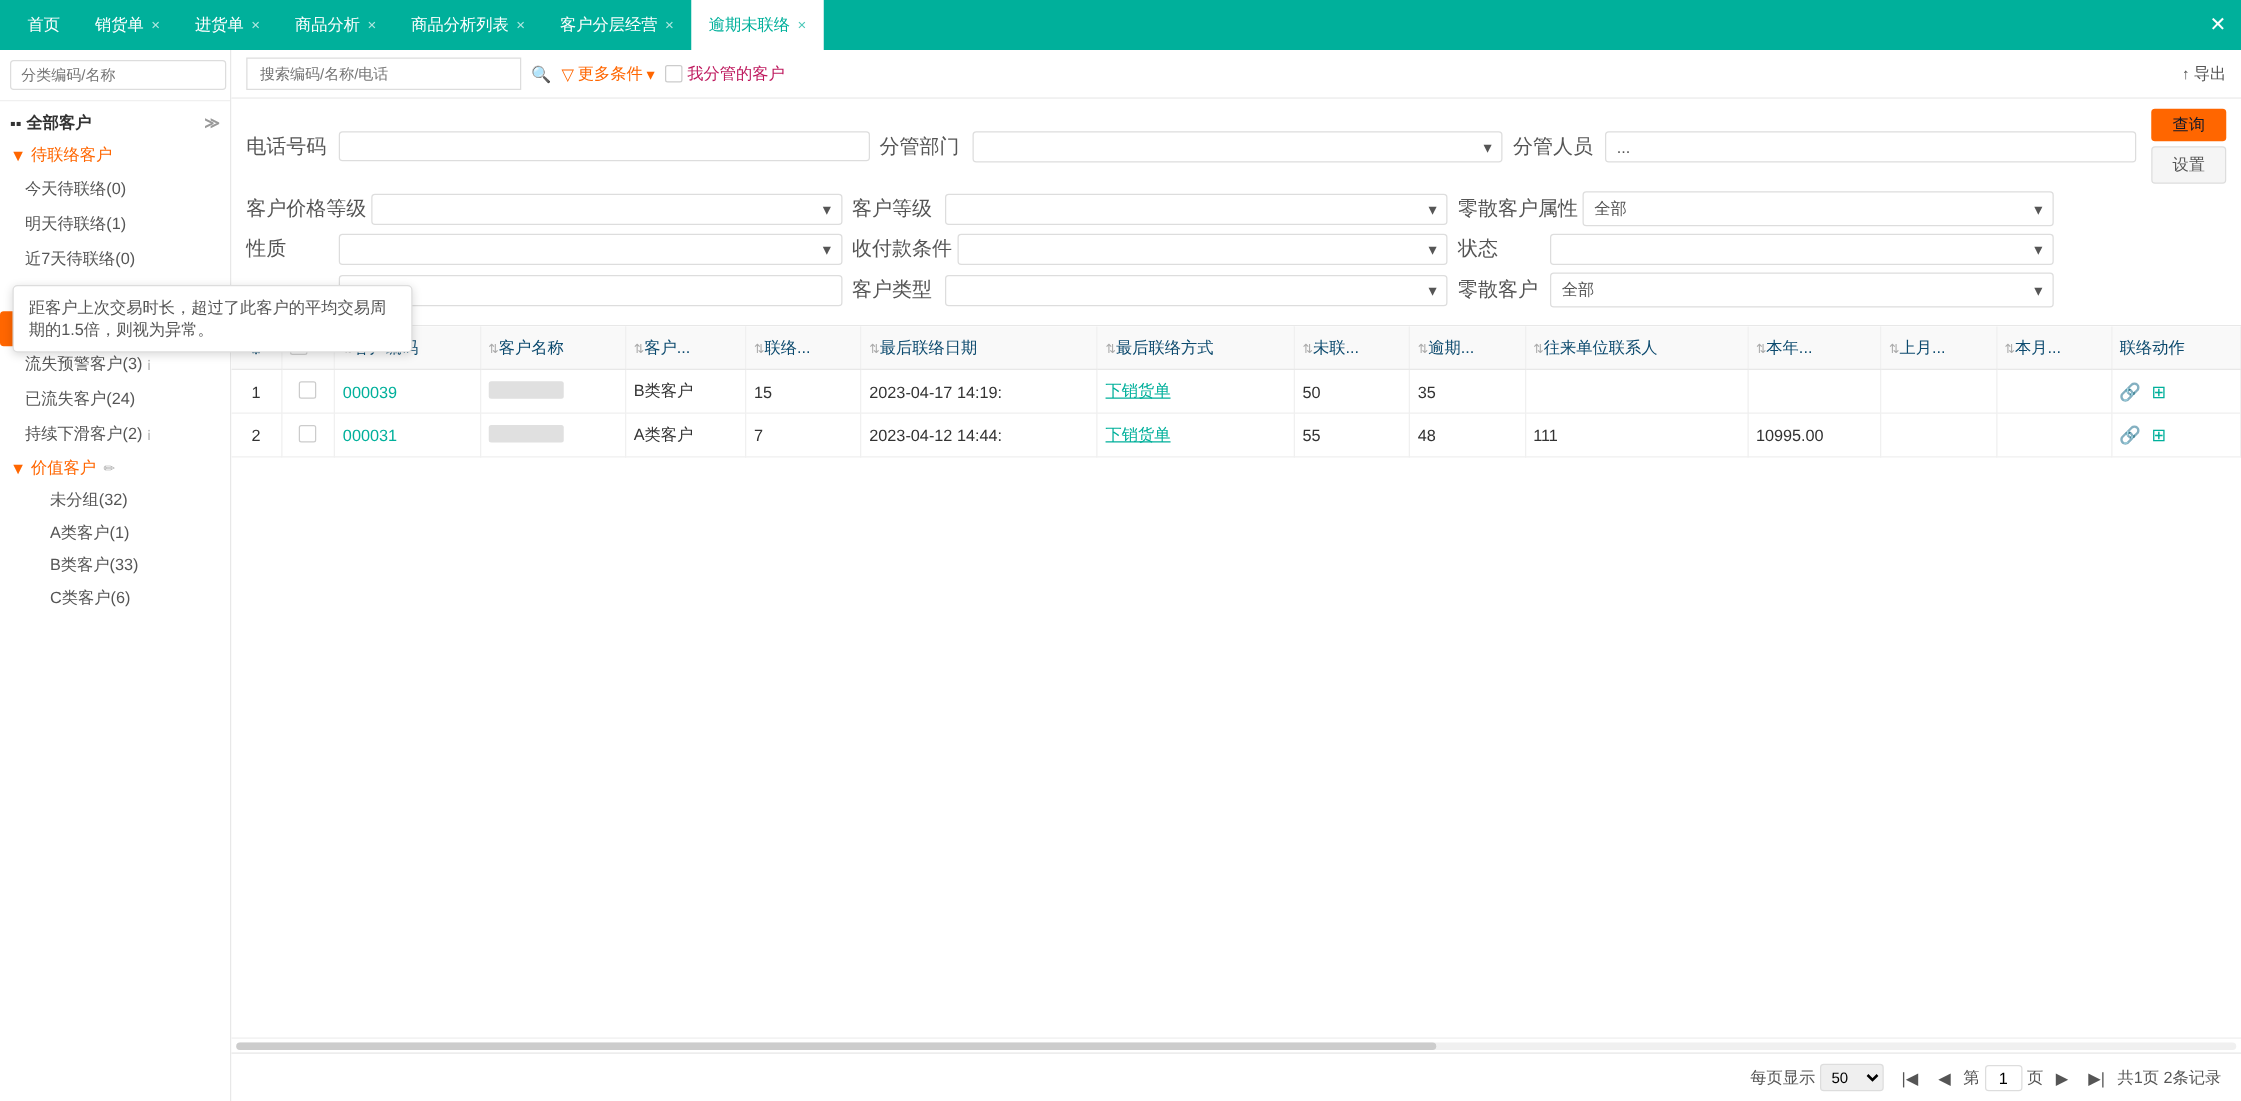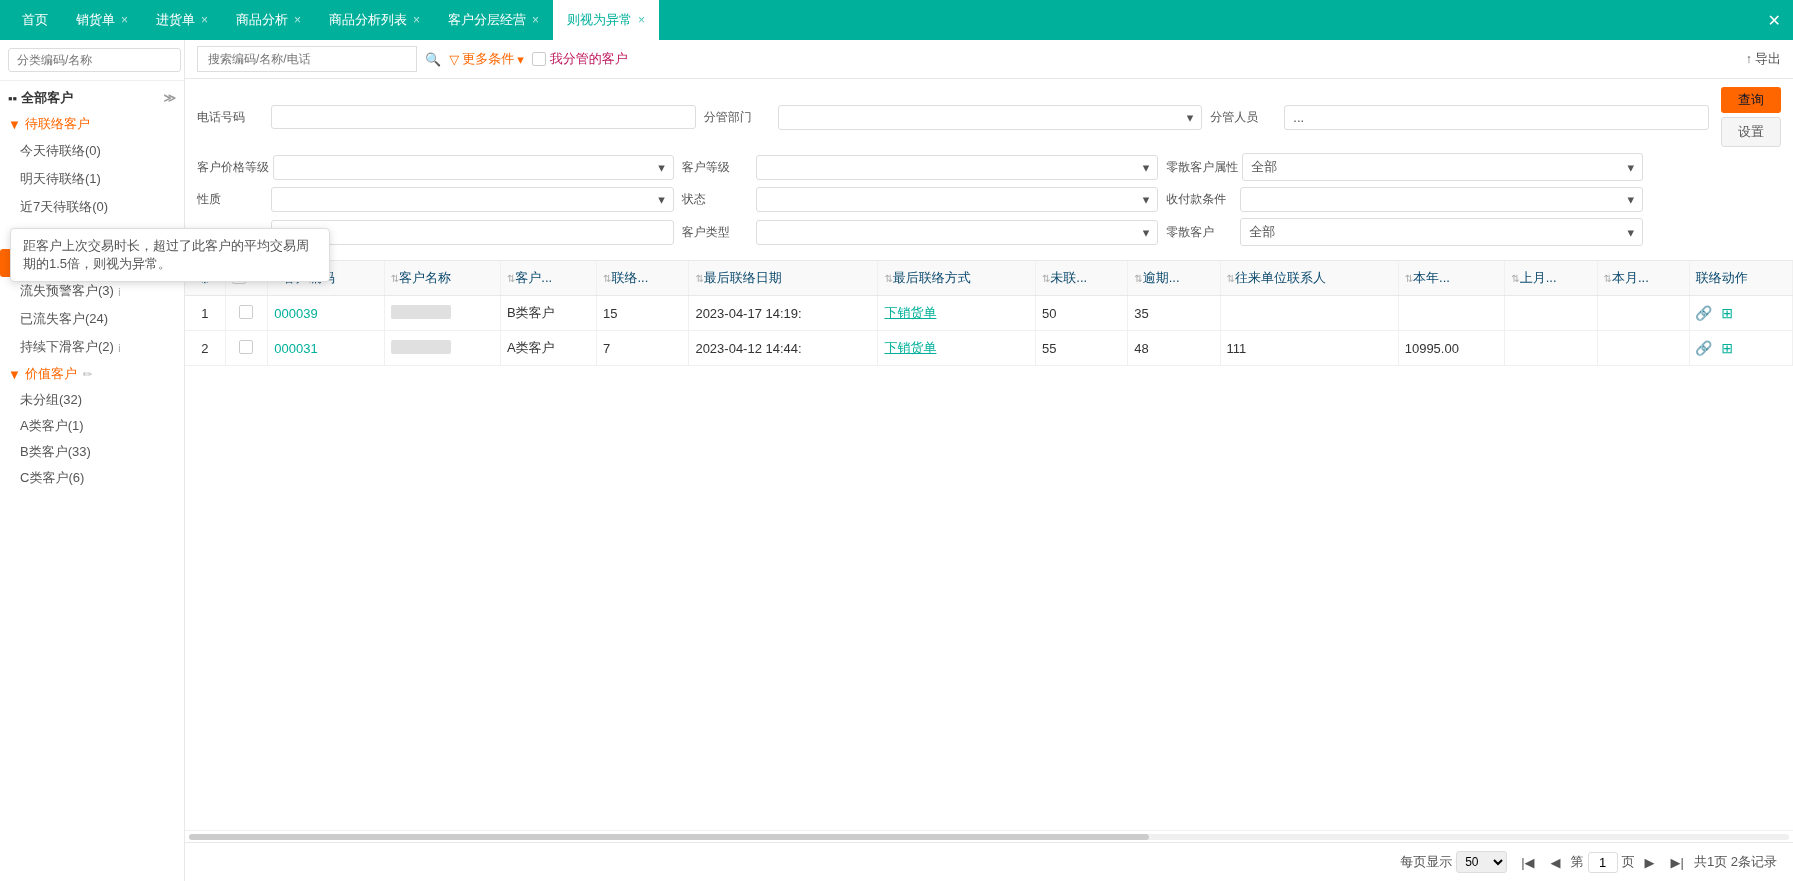--- a/index.html
+++ b/index.html
@@ -116,21 +116,21 @@
     .sidebar-sub-group {
       padding: 4px 8px 4px 8px;
       color: #ff6600;
       font-size: 12px;
       cursor: pointer;
       display: flex;
       align-items: center;
     }
 
     .sidebar-sub-item {
-      padding: 4px 8px 4px 20px;
+      padding: 4px 8px 4px 40px;
       color: #555;
       cursor: pointer;
       font-size: 12px;
     }
 
     
     .tooltip-box {
       position: absolute;
       left: 10px;
       top: 228px;
@@ -211,21 +211,21 @@
       gap: 8px;
     }
     .filter-field {
       display: flex;
       align-items: center;
       gap: 4px;
       flex: 1;
     }
     .filter-label {
       color: #555;
-      font-size: 12px;
+      font-size: 16px;
       white-space: nowrap;
       min-width: 70px;
     }
     .filter-select {
       flex: 1;
       border: 1px solid #ddd;
       border-radius: 3px;
       padding: 4px 8px;
       font-size: 12px;
       color: #555;
@@ -402,21 +402,21 @@
   </div>
   <div class="nav-item">
     <span>商品分析列表</span>
     <span class="close-x">×</span>
   </div>
   <div class="nav-item">
     <span>客户分层经营</span>
     <span class="close-x">×</span>
   </div>
   <div class="nav-item active">
-    <span>则视为异常</span>
+    <span>逾期未联络</span>
     <span class="close-x">×</span>
   </div>
   <span class="close-app">✕</span>
 </div>
 
 <div class="main-layout">
 
   <div class="sidebar">
     <div class="sidebar-search">
       <input type="text" placeholder="分类编码/名称" style="">
@@ -560,28 +560,28 @@
 
       <div class="filter-row">
         <div class="filter-field">
           <span class="filter-label">性质</span>
           <div class="filter-select" style="flex:1;">
             <span></span>
             <span class="chevron-down"></span>
           </div>
         </div>
         <div class="filter-field">
+          <span class="filter-label">收付款条件</span>
+          <div class="filter-select" style="flex:1;">
+            <span></span>
+            <span class="chevron-down"></span>
+          </div>
+        </div>
+        <div class="filter-field">
           <span class="filter-label">状态</span>
-          <div class="filter-select" style="flex:1;">
-            <span></span>
-            <span class="chevron-down"></span>
-          </div>
-        </div>
-        <div class="filter-field">
-          <span class="filter-label">收付款条件</span>
           <div class="filter-select" style="flex:1;">
             <span></span>
             <span class="chevron-down"></span>
           </div>
         </div>
         <div style="width: 130px;"></div>
       </div>
 
       <div class="filter-row">
         <div class="filter-field">

